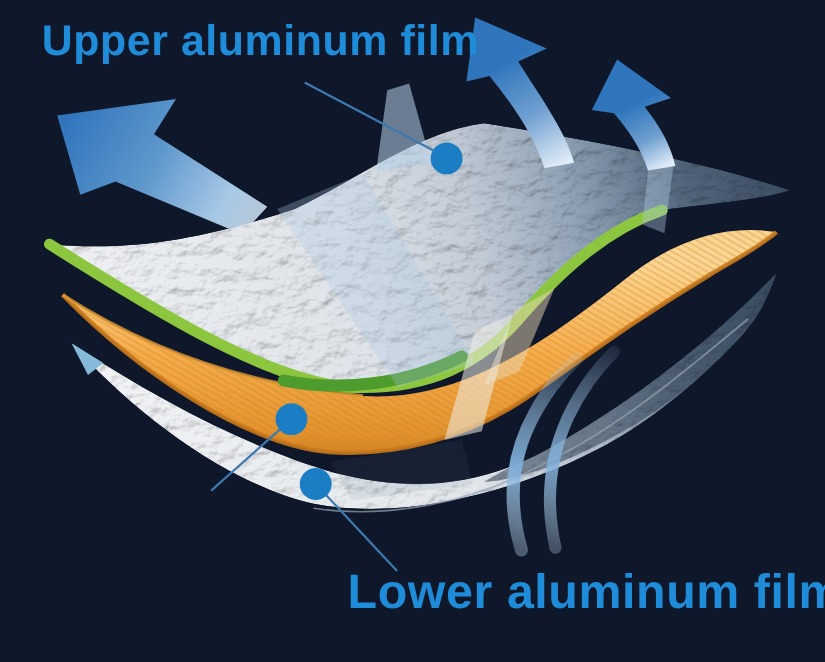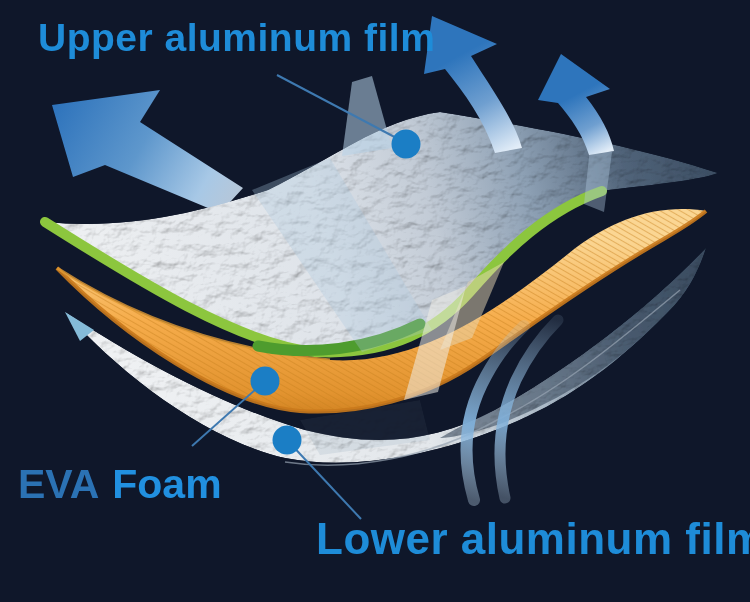--- a/index.html
+++ b/index.html
@@ -137,17 +137,16 @@
   <line x1="265" y1="381" x2="192" y2="446" stroke="#3E79B0" stroke-width="2"></line>
   <line x1="287" y1="440" x2="361" y2="519" stroke="#3E79B0" stroke-width="2"></line>
 
   <circle cx="406" cy="144" r="14.5" fill="#1B7EC5"></circle>
   <circle cx="265" cy="381" r="14.5" fill="#1B7EC5"></circle>
   <circle cx="287" cy="440" r="14.5" fill="#1B7EC5"></circle>
 </svg>
 
 <div class="lbl lbl-upper">Upper aluminum film</div>
 
-<div class="lbl lbl-evafoam"><span class="eva">EVA</span><span class="foam">Foam</span></div>
 
 <div class="lbl lbl-lower">Lower aluminum film</div>
 
 </div>
 
 </body></html>

